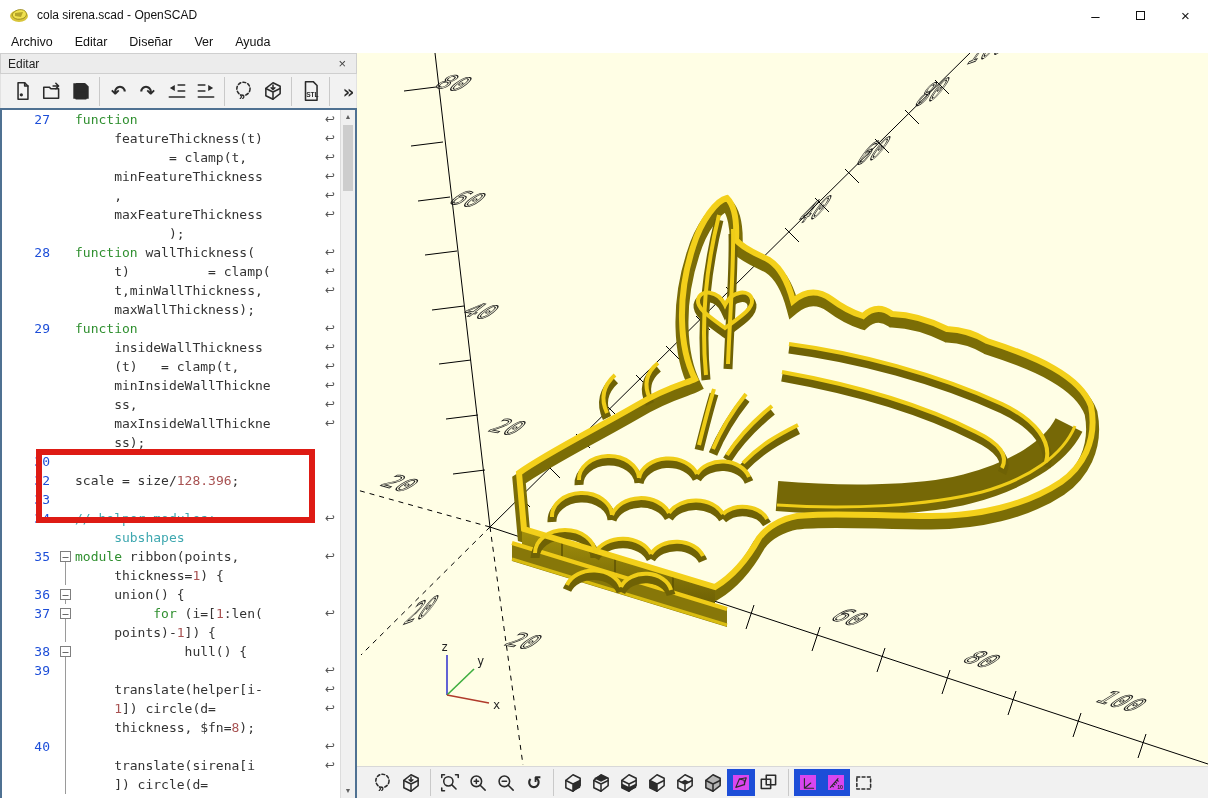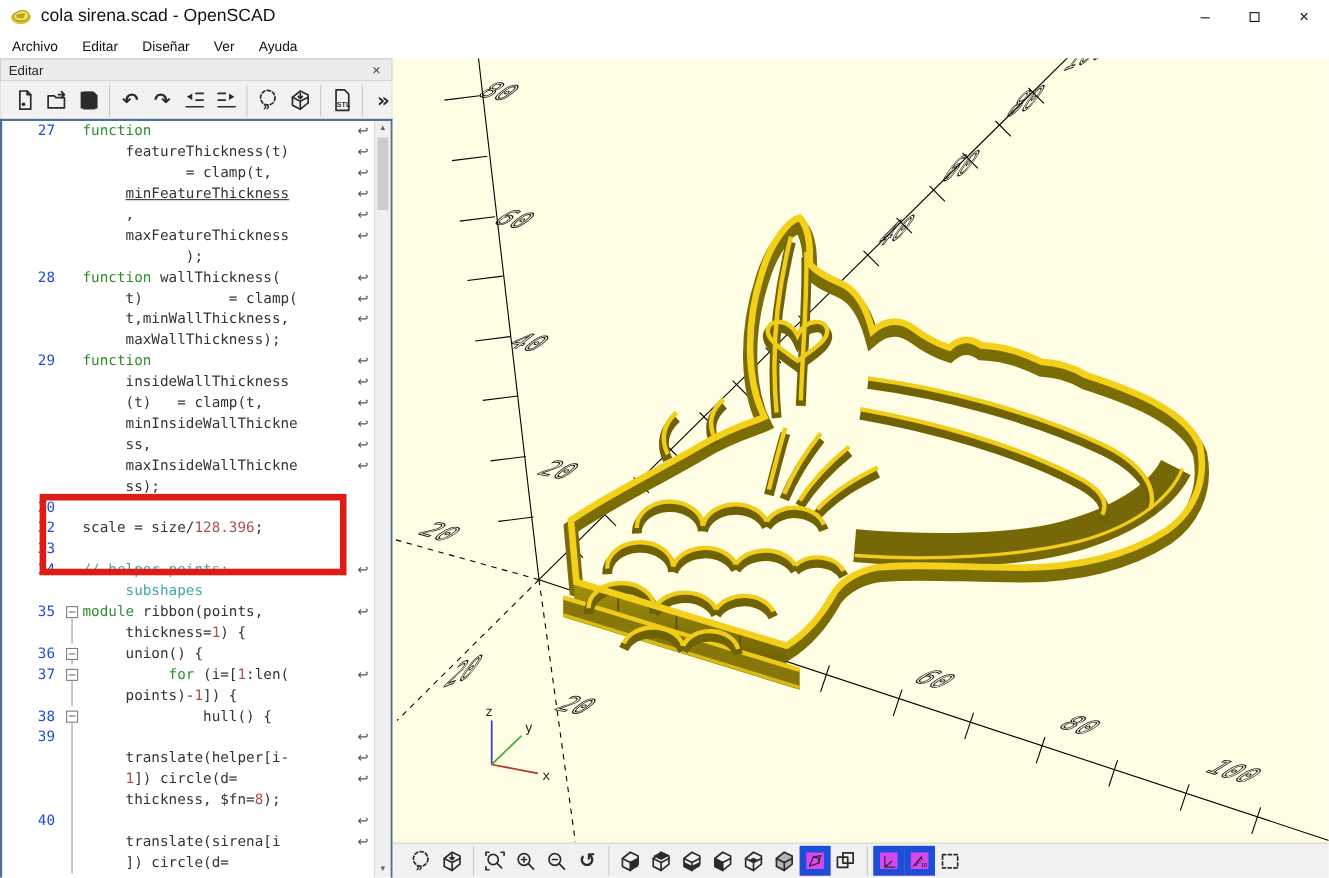--- a/index.html
+++ b/index.html
@@ -1,21 +1,21 @@
 <!DOCTYPE html>
 <html><head>
 <meta charset="utf-8">
 <style>
 *{box-sizing:border-box;margin:0;padding:0}
 html,body{width:1208px;height:798px;overflow:hidden}
 body{position:relative;font-family:"Liberation Sans",sans-serif;background:#fff;color:#111}
 
 .titlebar{position:absolute;left:0;top:0;right:0;height:30px;background:#fff;display:flex;align-items:center}
 .logo{width:20px;height:16px;margin:0 8px 0 9px;flex:none}
-.title{font-size:16px}
+.title{font-size:12px}
 .wbtns{margin-left:auto;display:flex;height:100%}
 .wbtn{width:45px;height:100%;display:flex;align-items:center;justify-content:center;font-size:15px;color:#111}
 .maxbox{width:9px;height:9px;border:1.2px solid #111;display:inline-block}
 .menubar{position:absolute;top:30px;left:0;right:0;height:23px;background:#fff;display:flex;align-items:center;font-size:12.5px}
 .menuitem{padding:3px 11px}
 
 .editor{position:absolute;top:53px;left:0;width:357px;bottom:0;background:#fff}
 .paneltitle{height:21px;background:#ececec;border:1px solid #cfcfcf;display:flex;align-items:center;font-size:12px;padding:0 7px;color:#222}
 .panelclose{margin-left:auto;font-size:13px;color:#444;padding:0 3px}
 .etoolbar{height:34px;background:#f2f2f2;display:flex;align-items:center;padding-left:3px;border-left:1px solid #e2e2e2;border-right:1px solid #e2e2e2}
@@ -173,21 +173,21 @@
         </div>
         <div class="crow">
           <span class="lnum"></span>
           <span class="fold"></span>
           <span class="ctext" style="padding-left: 12ch;"><span class="tx">= clamp(t,</span></span>
           <span class="wrapmark">↩</span>
         </div>
         <div class="crow">
           <span class="lnum"></span>
           <span class="fold"></span>
-          <span class="ctext" style="padding-left: 5ch; text-decoration: underline;"><span class="tx">minFeatureThickness</span></span>
+          <span class="ctext" style="padding-left: 5ch;"><span class="tx">minFeatureThickness</span></span>
           <span class="wrapmark">↩</span>
         </div>
         <div class="crow">
           <span class="lnum"></span>
           <span class="fold"></span>
           <span class="ctext" style="padding-left: 5ch;"><span class="tx">,</span></span>
           <span class="wrapmark">↩</span>
         </div>
         <div class="crow">
           <span class="lnum"></span>
@@ -275,21 +275,21 @@
           <span class="ctext" style="padding-left: 0ch;"><span class="tx">scale = size/</span><span class="num">128.396</span><span class="tx">;</span></span>
         </div>
         <div class="crow">
           <span class="lnum">33</span>
           <span class="fold"></span>
           <span class="ctext" style="padding-left: 0ch;"></span>
         </div>
         <div class="crow">
           <span class="lnum">34</span>
           <span class="fold"></span>
-          <span class="ctext" style="padding-left: 0ch;"><span class="cm">// helper points:</span></span>
+          <span class="ctext" style="padding-left: 0ch;"><span class="cm">// helper modules:</span></span>
           <span class="wrapmark">↩</span>
         </div>
         <div class="crow">
           <span class="lnum"></span>
           <span class="fold"></span>
           <span class="ctext" style="padding-left: 5ch;"><span class="cm">subshapes</span></span>
         </div>
         <div class="crow">
           <span class="lnum">35</span>
           <span class="fold">

